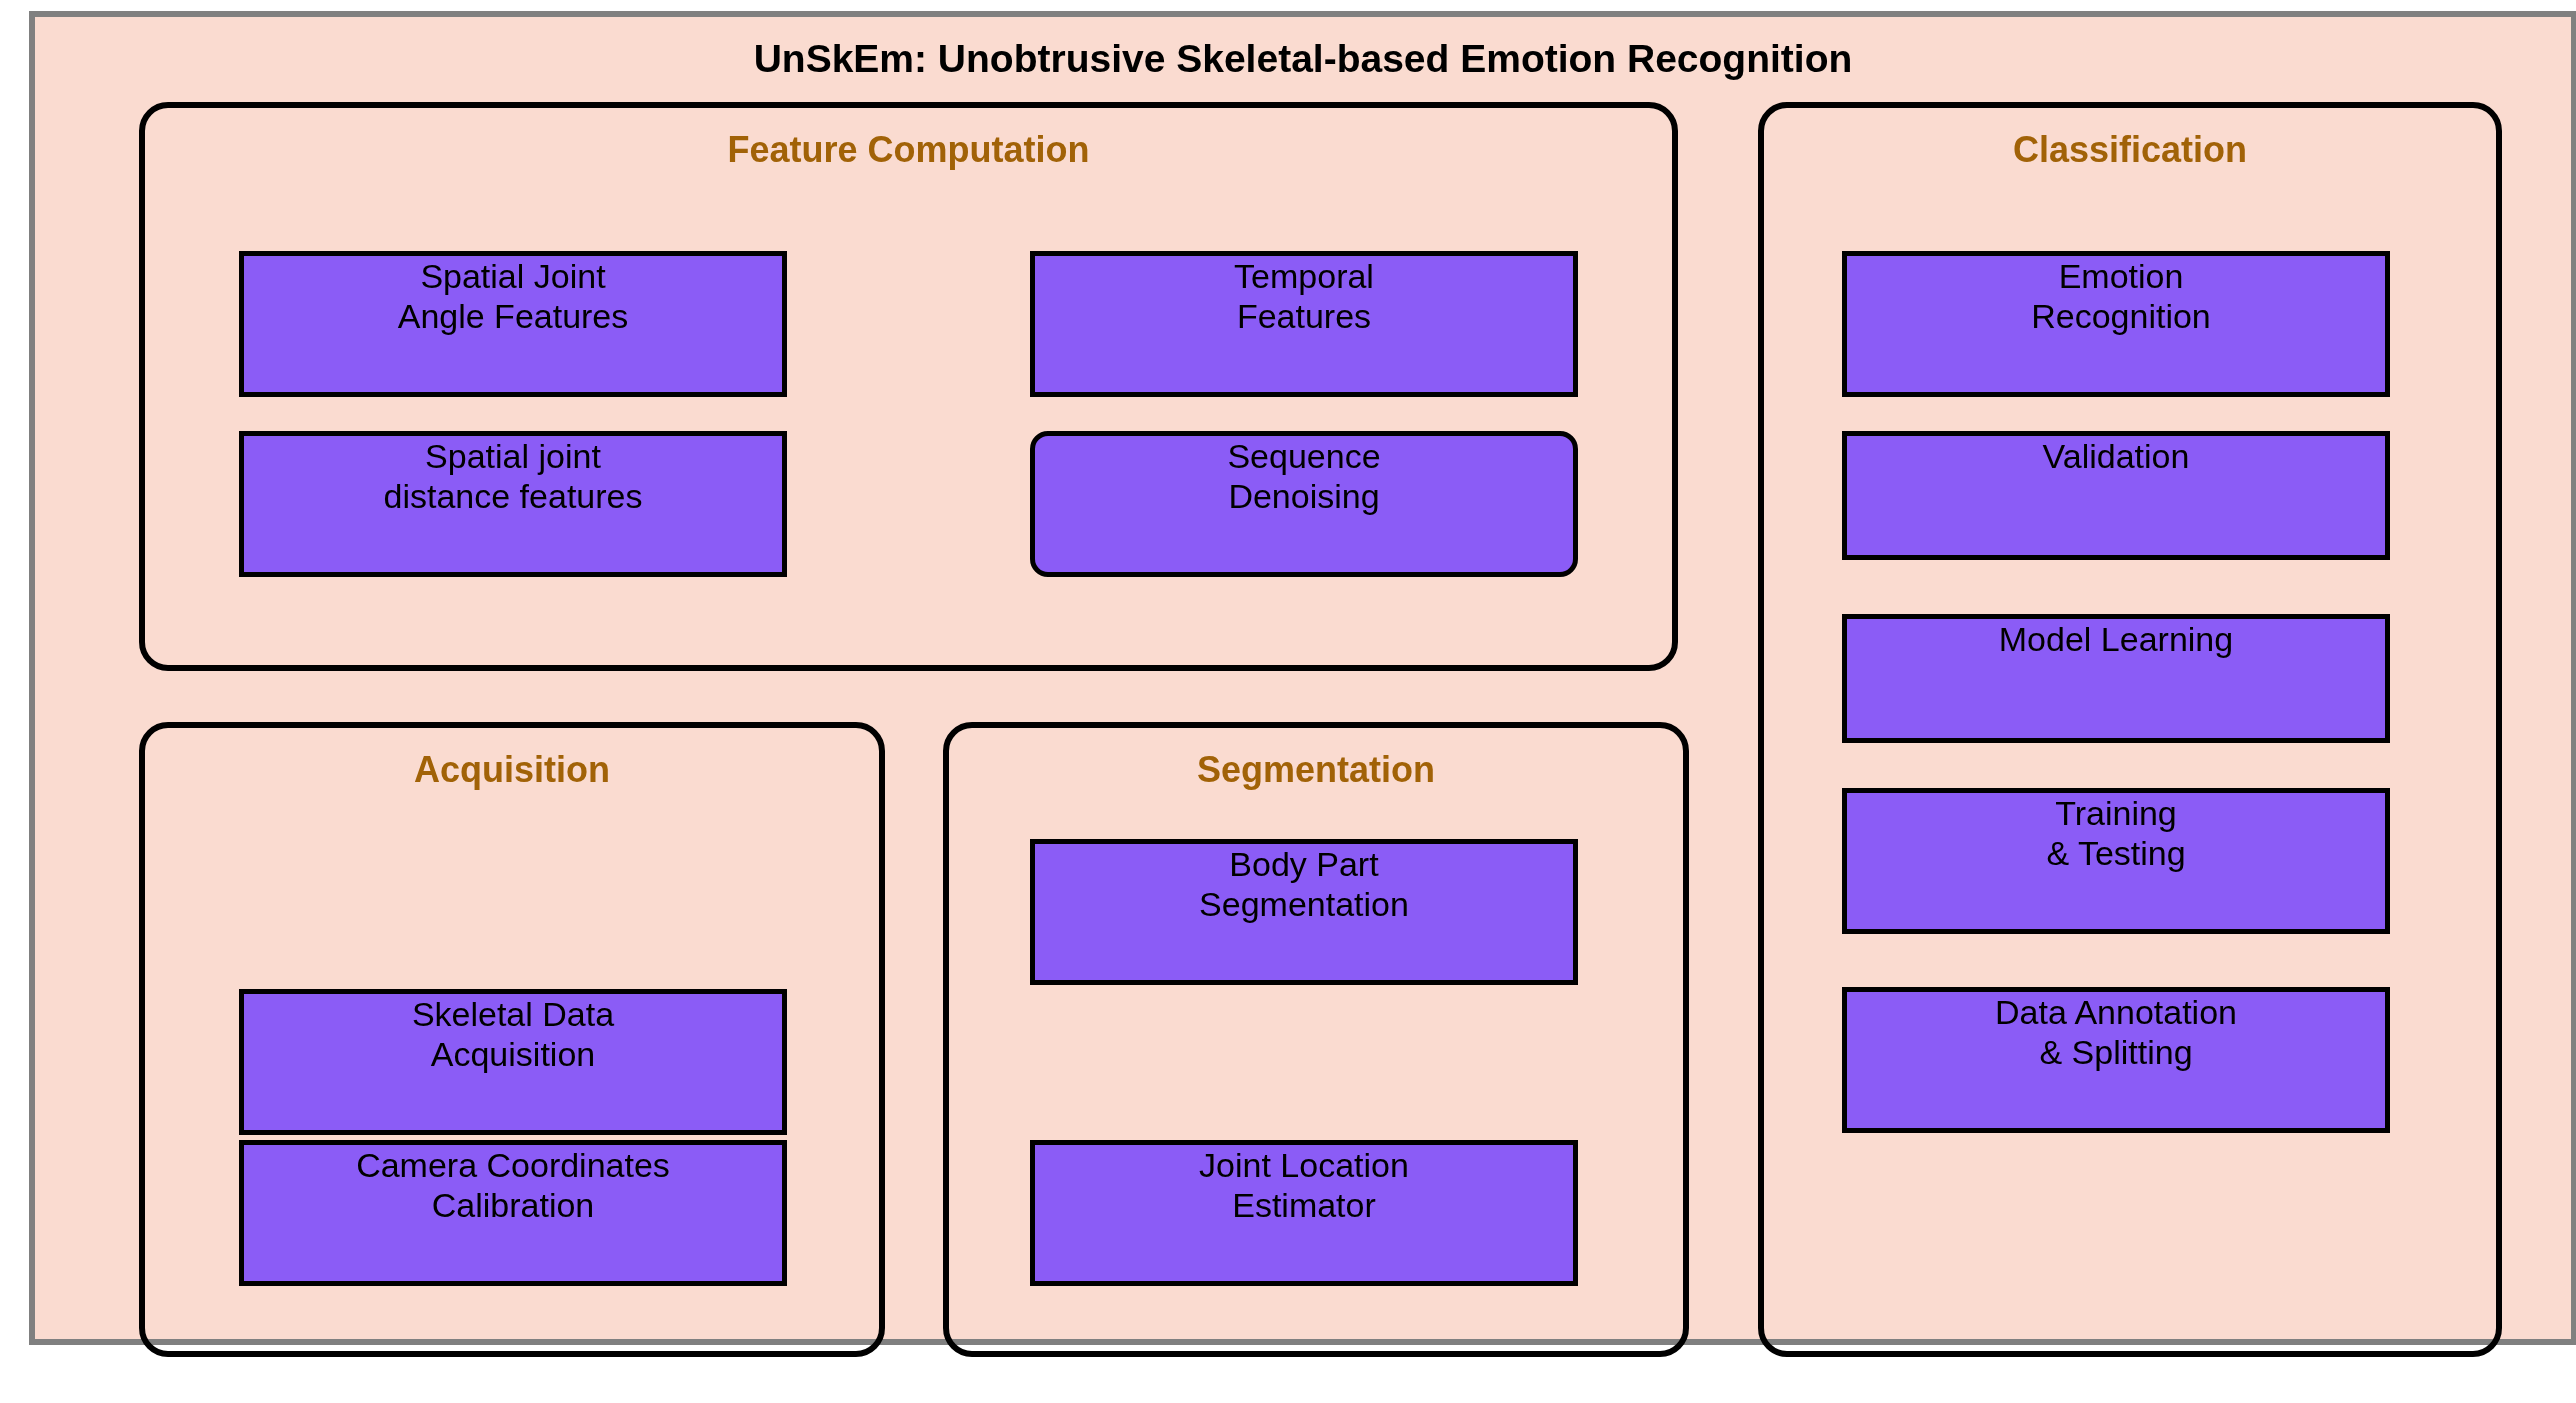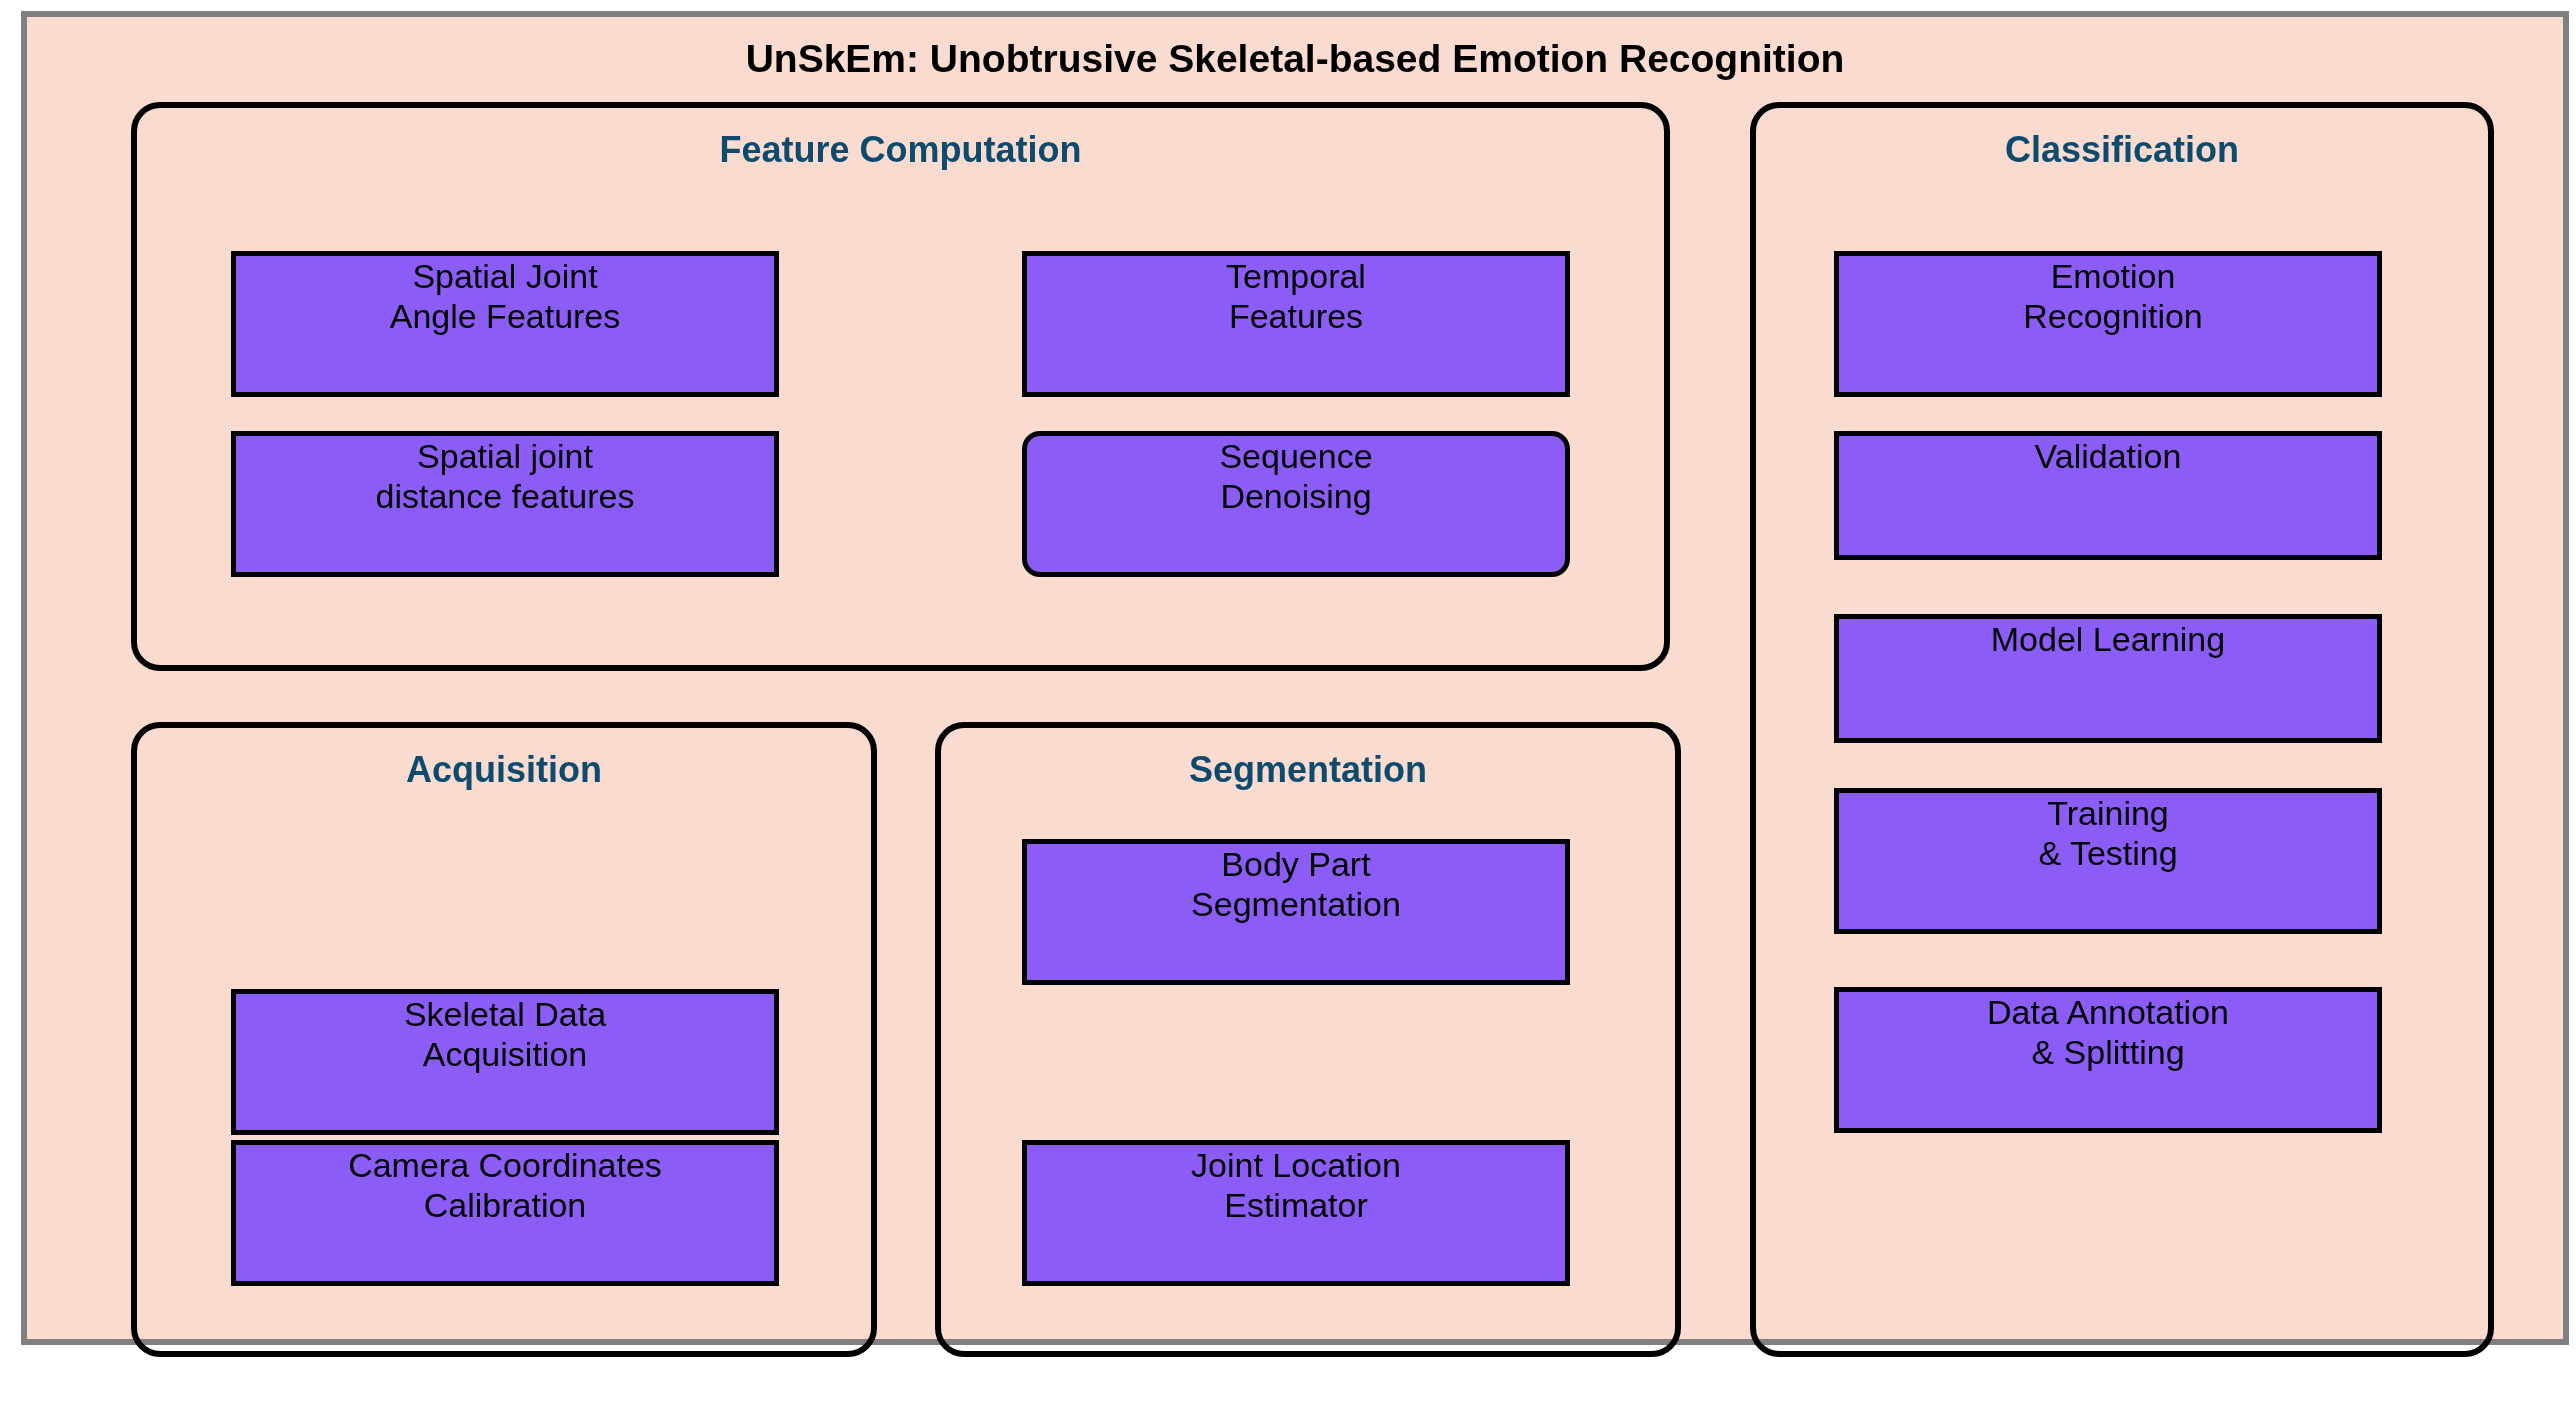--- a/index.html
+++ b/index.html
@@ -13,21 +13,21 @@
   #canvas {
     position: relative;
     width: 2576px;
     height: 1404px;
     background: #ffffff;
     overflow: hidden;
   }
   
   #outer-frame {
     position: absolute;
-    left: 21px;
+    left: 29px;
     top: 11px;
     width: 2548px;
     height: 1334px;
     box-sizing: border-box;
     background: #fadbd0;
     border: 6px solid #808080;
   }
   #diagram-title {
     position: absolute;
     left: 0;
@@ -49,21 +49,21 @@
     background: transparent;
   }
   .group-title {
     position: absolute;
     left: 0;
     top: 22px;
     width: 100%;
     text-align: center;
     font-size: 36px;
     font-weight: bold;
-    color: #0c4a6e;
+    color: #a16207;
     line-height: 1.1;
   }
   
   .leaf-box {
     position: absolute;
     box-sizing: border-box;
     background: #8b5cf6;
     border: 5.1px solid #000000;
     display: flex;
     justify-content: center;

